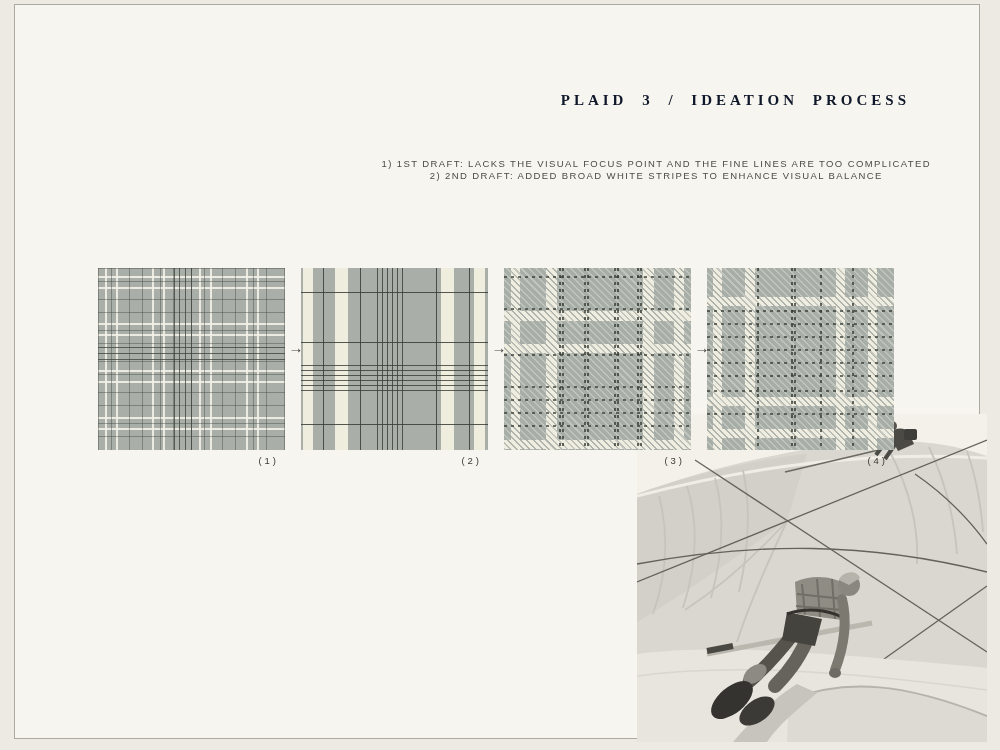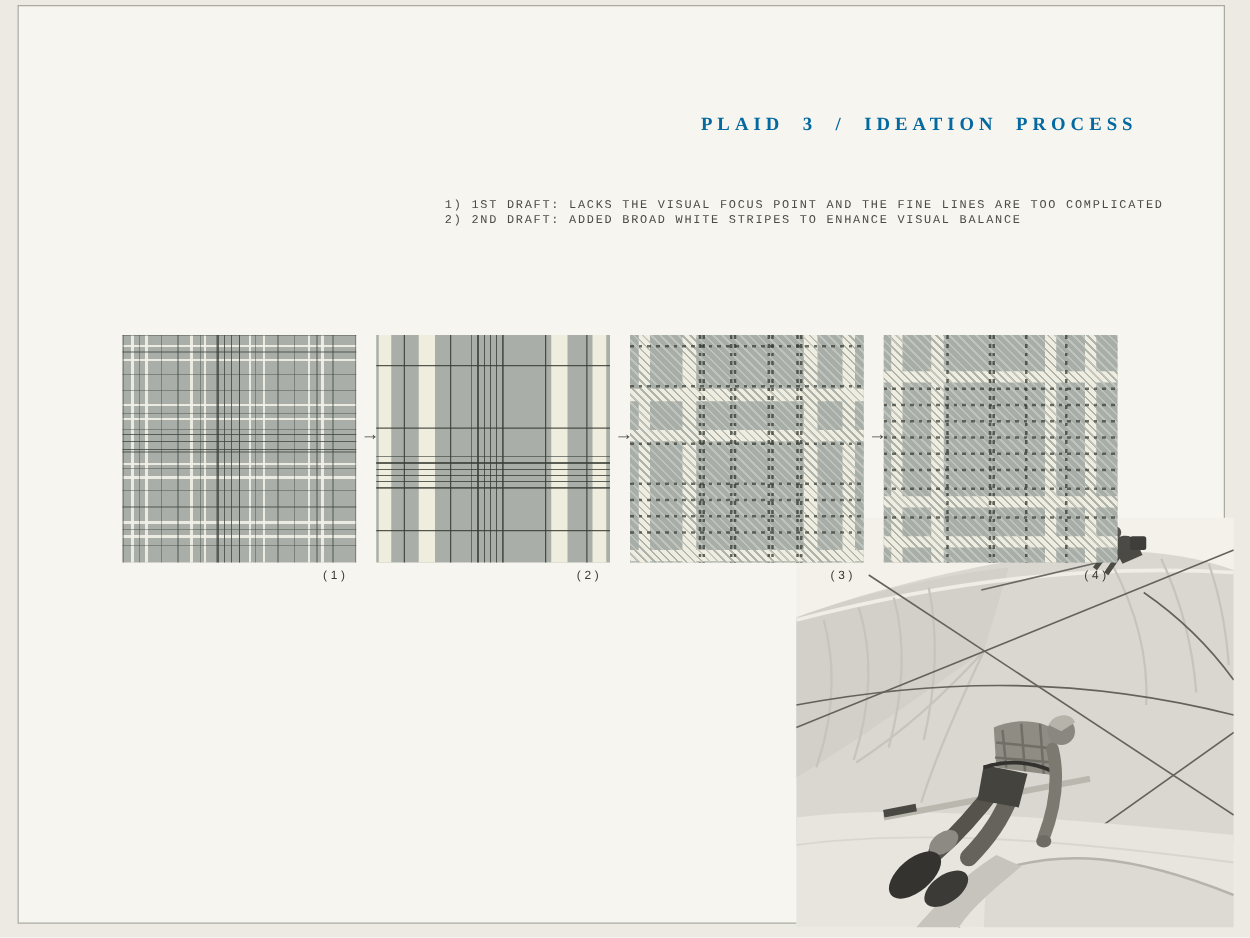--- a/index.html
+++ b/index.html
@@ -8,25 +8,25 @@
     background:#eceae3; overflow:hidden;
     font-family:"Liberation Sans", sans-serif;
   }
   .frame{
     position:absolute; left:14px; top:4px; width:966px; height:735px;
     border:1px solid #aba9a2; background:#f7f5ef; box-sizing:border-box;
   }
   .title{
     position:absolute; top:92px; right:90px; margin:0;
     font-family:"Liberation Serif", serif; font-weight:700;
-    font-size:15px; letter-spacing:4px; word-spacing:7px; color:#0369a1;
+    font-size:15px; letter-spacing:4px; word-spacing:7px; color:#0f172a;
   }
   .notes{
-    position:absolute; top:158px; right:69px; text-align:left;
-    font-size:9.5px; letter-spacing:1.4px; line-height:12.4px; color:#4b4a44;font-family:Liberation Mono, monospace;
+    position:absolute; top:158px; right:69px; text-align:center;
+    font-size:9.5px; letter-spacing:1.4px; line-height:12.4px; color:#4b4a44;
   }
   .swatch{ position:absolute; top:268px; width:187px; height:182px; }
   .sw-x1{left:98px}.sw-x2{left:301px}.sw-x3{left:504px}.sw-x4{left:707px}
 
   
   .sw1{
     background-color:#a9afa8;
     background-image:
       linear-gradient(90deg, transparent 0 76px, rgba(58,64,56,.75) 76px 77px, transparent 77px 81px, rgba(58,64,56,.75) 81px 82px, transparent 82px 87px, rgba(58,64,56,.75) 87px 88px, transparent 88px 93px, rgba(58,64,56,.75) 93px 94px, transparent 94px),
       linear-gradient(180deg, transparent 0 79px, rgba(58,64,56,.75) 79px 80px, transparent 80px 85px, rgba(58,64,56,.75) 85px 86px, transparent 86px 91px, rgba(58,64,56,.75) 91px 92px, transparent 92px),

